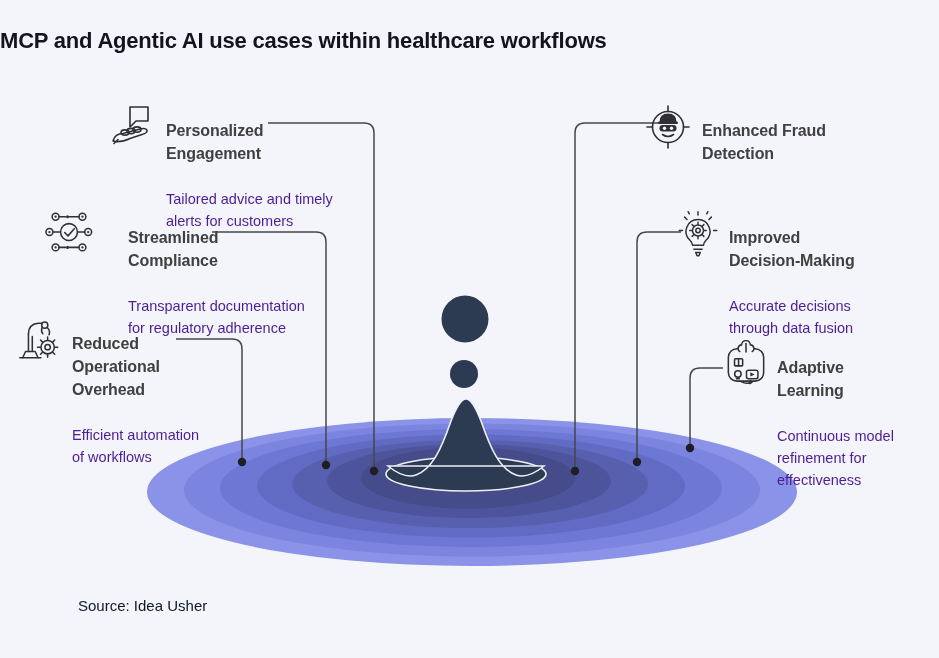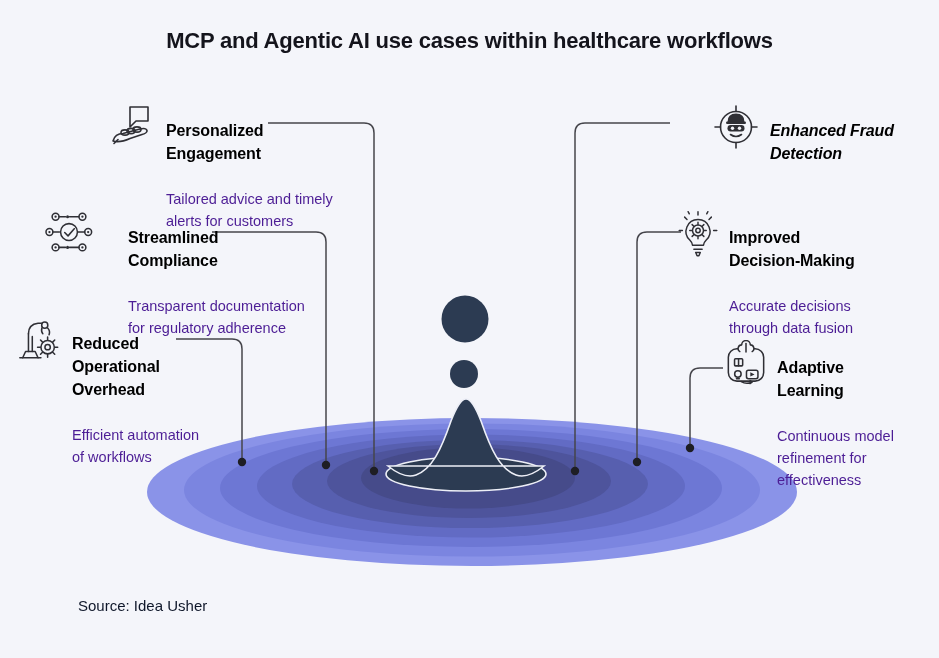--- a/index.html
+++ b/index.html
@@ -7,38 +7,38 @@
   body {
     font-family:"Liberation Sans", sans-serif;
     background:#F4F5FA;
     overflow:hidden;
     position:relative;
   }
   .canvas { position:absolute; inset:0; width:939px; height:658px; }
   .scene { position:absolute; left:0; top:0; }
   .page-title {
     position:absolute; top:28px; left:0; width:939px;
-    text-align:center; font-size:22px; font-weight:700;
+    font-size:22px; font-weight:700;
     letter-spacing:-0.2px; color:#14141C;
   }
   .item { position:absolute; display:flex; align-items:flex-start; }
   .item .icon-box { flex:0 0 auto; margin-top:2px; }
   .item .texts { white-space:pre-line; }
   .item-title {
     font-size:16px; font-weight:700; line-height:23px;
-    color:#000000; white-space:pre-line; letter-spacing:-0.1px;
+    color:#404040; white-space:pre-line; letter-spacing:-0.1px;
   }
   .item-desc {
     margin-top:5px; font-size:14.5px; line-height:22px;
     color:#4c1d95; white-space:pre-line;
   }
   #item-1 { left:110px; top:101px; } #item-1 .texts { margin-left:10px; }
   #item-2 { left:44px;  top:208px;gap:24px; } #item-2 .texts { margin-left:10px; }
   #item-3 { left:16px;  top:314px; } #item-3 .texts { margin-left:10px; }
-  #item-4 { left:712px; top:101px;font-style:italic; } #item-4 .texts { margin-left:10px; }
+  #item-4 { left:644px; top:101px; } #item-4 .texts { margin-left:10px; }
   #item-5 { left:676px; top:208px; } #item-5 .texts { margin-left:9px; }
   #item-6 { left:725px; top:338px; } #item-6 .texts { margin-left:10px; }
   .source {
     position:absolute; left:78px; top:597px;
     font-size:15px; color:#0f172a;
   }
   .ic { stroke:#2F2F35; stroke-width:1.6; fill:none; stroke-linecap:round; stroke-linejoin:round; }
   .ic-fill { fill:#2F2F35; stroke:none; }
 </style>
 </head>

